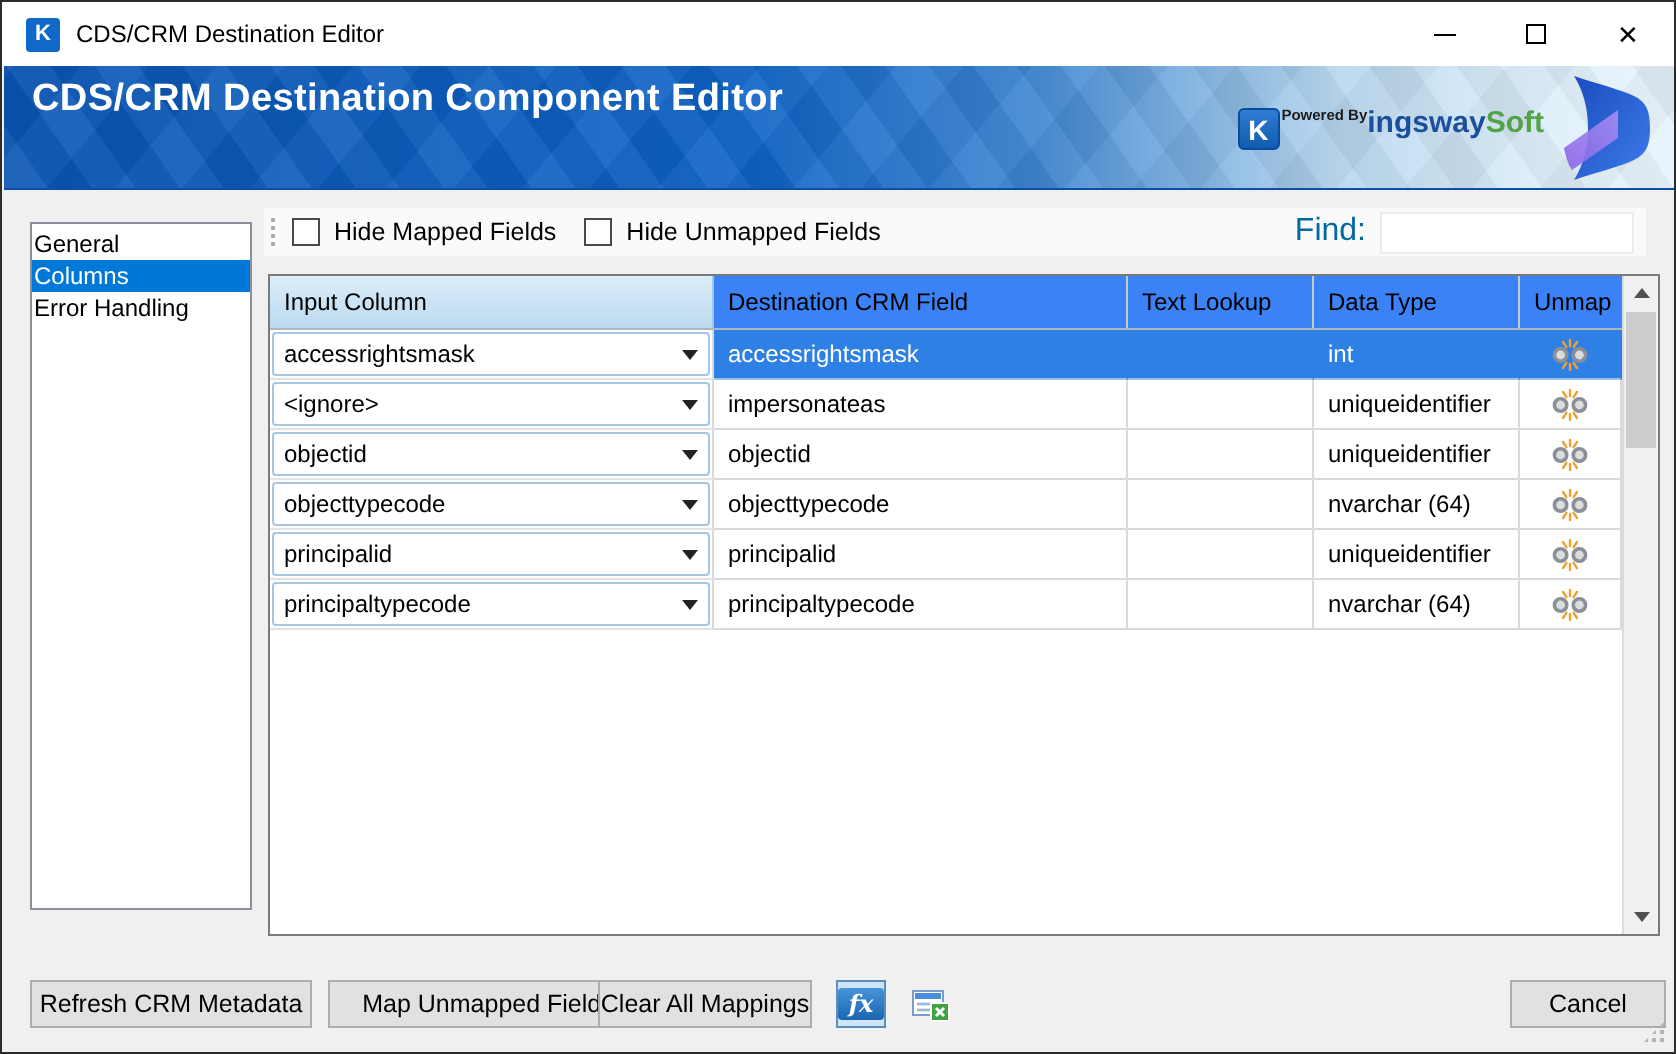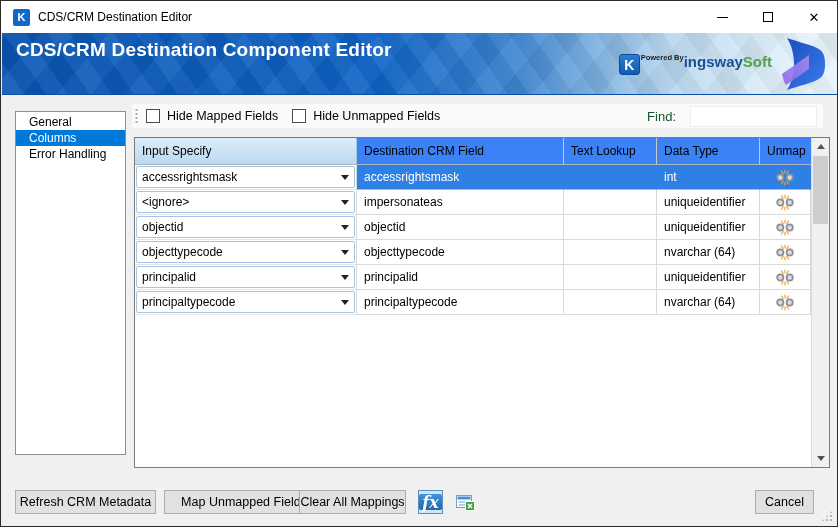--- a/index.html
+++ b/index.html
@@ -28,31 +28,31 @@
   .logo-wrap { position:absolute; right:66px; top:14px; display:flex; align-items:center; }
   .kchip { width:21px; height:21px; background:linear-gradient(#2f7cd2,#0f5cb0); border:1px solid #0a4c9c; border-radius:3px; color:#fff; font-weight:bold; font-size:14px; display:flex; align-items:center; justify-content:center; margin-top:7px; }
   .ktext { margin-left:1px; display:flex; flex-direction:row; line-height:1; }
   .poweredby { font-size:7.5px; font-weight:bold; color:#1c1c1c; margin-bottom:1px; }
   .kname { font-size:15px; font-weight:bold; }
   .kname .p1 { color:#1B4F9C;text-align:right; } .kname .p2 { color:#52A447; }
   .dyn-logo { position:absolute; right:12px; top:3px; }
 
   
   .sidebar { position:absolute; left:14px; top:110px; width:111px; height:344px; background:#fff; border:1px solid #8a8f98; padding-top:2px; }
-  .side-item { font-size:12px; color:#000; padding:1px 13px; height:16px; line-height:14px; white-space:nowrap; }
+  .side-item { font-size:12px; color:#000; padding:1px 1px; height:16px; line-height:14px; white-space:nowrap; }
   .side-item.selected { background:#0078D7; color:#fff; }
 
   
   .toolbar { position:absolute; left:131px; top:103px; width:691px; height:24px; background:#FAFAFA; display:flex; align-items:center; }
   .grip { width:3px; height:16px; margin-left:3px; margin-right:8px;
     background-image:radial-gradient(circle, #a8a8a8 1px, transparent 1.2px); background-size:3px 4px; }
   .cbx { width:14px; height:14px; background:#fff; border:1px solid #4a4a4a; margin-right:7px; flex:none; }
   .cbx-label { font-size:12.5px; color:#000; margin-right:14px; white-space:nowrap; }
   .spacer { flex:1; }
-  .find-label { font-size:13px; color:#14532d; margin-right:14px; }
+  .find-label { font-size:16px; color:#0369a1; margin-right:7px; }
   .find-input { width:127px; height:21px; border:1px solid #ececec; background:#fff; margin-right:6px; font-size:12px; padding:0 4px; outline:none; }
 
   
   .grid-wrap { position:absolute; left:133px; top:136px; width:696px; height:331px; border:1px solid #7a7a7a; background:#fff; display:flex; }
   .grid { width:676px; }
   .hrow { display:flex; height:27px; border-bottom:1px solid #aeb6bd; }
   .th { font-size:12px; color:#000; display:flex; align-items:center; padding-left:7px; border-right:1px solid #c9c9c9; background:#3b82f6; white-space:nowrap; overflow:hidden; }
   .th.c1 { background:linear-gradient(#dcedf9,#bcd9f0); border-right:1px solid #9ec7e8; }
   .c1 { width:222px; } .c2 { width:207px; } .c3 { width:93px; } .c4 { width:103px; } .c5 { width:51px; border-right:none; }
   .drow { display:flex; height:25px; }
@@ -70,21 +70,21 @@
   .sbtn.up { top:0; } .sbtn.down { bottom:0; }
   .tri-up { width:0; height:0; border-left:4px solid transparent; border-right:4px solid transparent; border-bottom:5px solid #505050; }
   .tri-down { width:0; height:0; border-left:4px solid transparent; border-right:4px solid transparent; border-top:5px solid #505050; }
   .thumb { position:absolute; left:1px; top:18px; width:15px; height:68px; background:#cdcdcd; }
 
   
   .btn { position:absolute; top:489px; height:24px; background:#E1E1E1; border:1px solid #ADADAD; font-size:12.5px; color:#000; display:flex; align-items:center; justify-content:center; font-family:"Liberation Sans","DejaVu Sans",sans-serif; }
   .btn:nth-of-type(1){} 
   .btn-default { border:1px solid #5a5a5a; box-shadow:inset 0 0 0 1px #9a9a9a; }
   .btn-fx { position:absolute; left:417px; top:489px; width:25px; height:24px; background:#cfe4f7; border:1px solid #5a8fc0; display:flex; align-items:center; justify-content:center; }
-  .fx-chip { width:39px; height:16px; background:linear-gradient(#4694da,#1b66b0); border-radius:2px; color:#fff; font-size:16px; font-weight:bold; font-style:italic; font-family:"DejaVu Serif",serif; display:flex; align-items:center; justify-content:center; }
+  .fx-chip { width:39px; height:16px; background:linear-gradient(#4694da,#1b66b0); border-radius:2px; color:#fff; font-size:12px; font-weight:bold; font-style:italic; font-family:"DejaVu Serif",serif; display:flex; align-items:center; justify-content:center; }
   .btn-maplist { position:absolute; left:451px; top:490px; width:26px; height:22px; background:transparent; border:none; display:flex; align-items:center; justify-content:center; }
   .resize-grip { position:absolute; right:4px; bottom:4px; width:12px; height:12px;
     background-image:radial-gradient(circle, #b5b5b5 1.1px, transparent 1.3px); background-size:4px 4px; background-position:bottom right; clip-path:polygon(100% 0,100% 100%,0 100%); }
 </style>
 </head>
 <body>
 
 <div class="window">
 
   <div class="titlebar">
@@ -141,21 +141,21 @@
     <div class="cbx"></div>
     <div class="cbx-label">Hide Unmapped Fields</div>
     <div class="spacer"></div>
     <div class="find-label">Find:</div>
     <input class="find-input" value="" style="">
   </div>
 
   <div class="grid-wrap">
     <div class="grid">
       <div class="hrow">
-        <div class="th c1">Input Specify</div>
+        <div class="th c1">Input Column</div>
         <div class="th c2">Destination CRM Field</div>
         <div class="th c3">Text Lookup</div>
         <div class="th c4">Data Type</div>
         <div class="th c5">Unmap</div>
       </div>
       <div id="grid-body">
           <div class="drow sel">
       <div class="combo-cell">
         <div class="combo">
           <span class="combo-text">accessrightsmask</span>
@@ -331,16 +331,16 @@
     <svg width="19" height="17" viewBox="0 0 19 17">
       <rect x="0.5" y="1.5" width="15" height="12" fill="#ffffff" stroke="#7A9CC8"></rect>
       <rect x="1.5" y="2.5" width="13" height="3" fill="#4A90D9"></rect>
       <line x1="2.5" y1="8" x2="13.5" y2="8" stroke="#9dbbd8" stroke-width="1.4"></line>
       <line x1="2.5" y1="11" x2="13.5" y2="11" stroke="#9dbbd8" stroke-width="1.4"></line>
       <rect x="9.5" y="7.5" width="9" height="9" fill="#3FA33F" stroke="#ffffff"></rect>
       <path d="M12 10 L16 14 M16 10 L12 14" stroke="#ffffff" stroke-width="1.5"></path>
     </svg>
   </button>
 
-  <button class="btn" style="left:754px; width:59px;">Cancel</button>
+  <button class="btn" style="left:754px; width:78px;">Cancel</button>
 
   <div class="resize-grip"></div>
 </div>
 
 </body></html>

